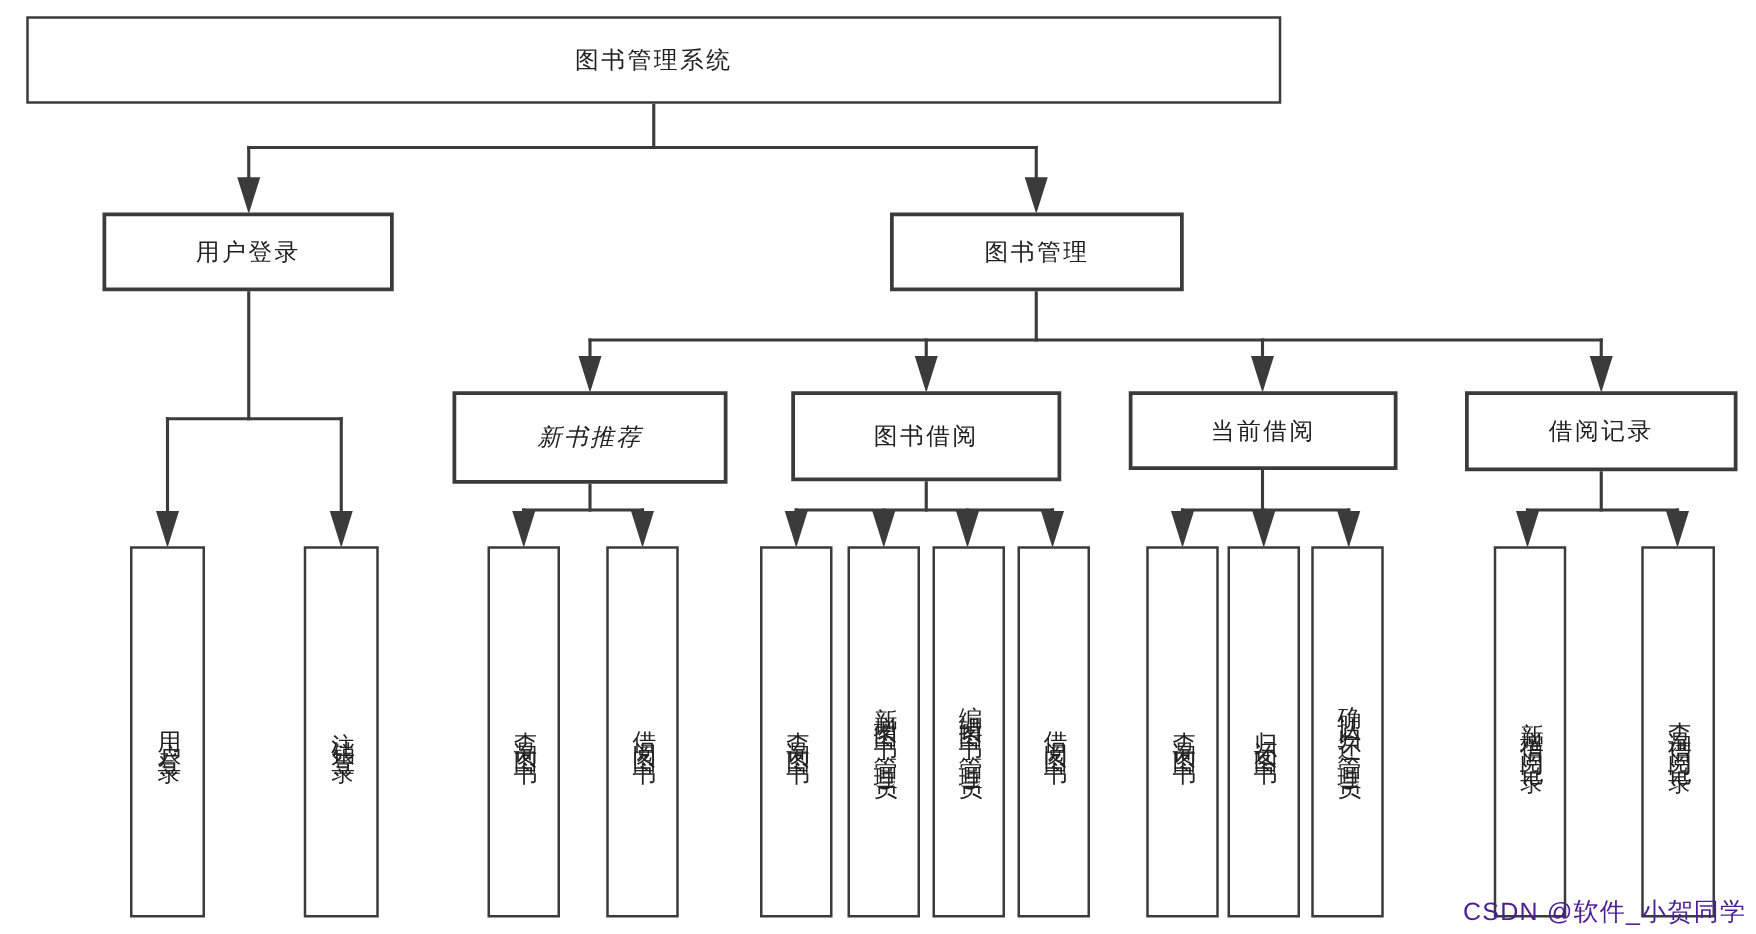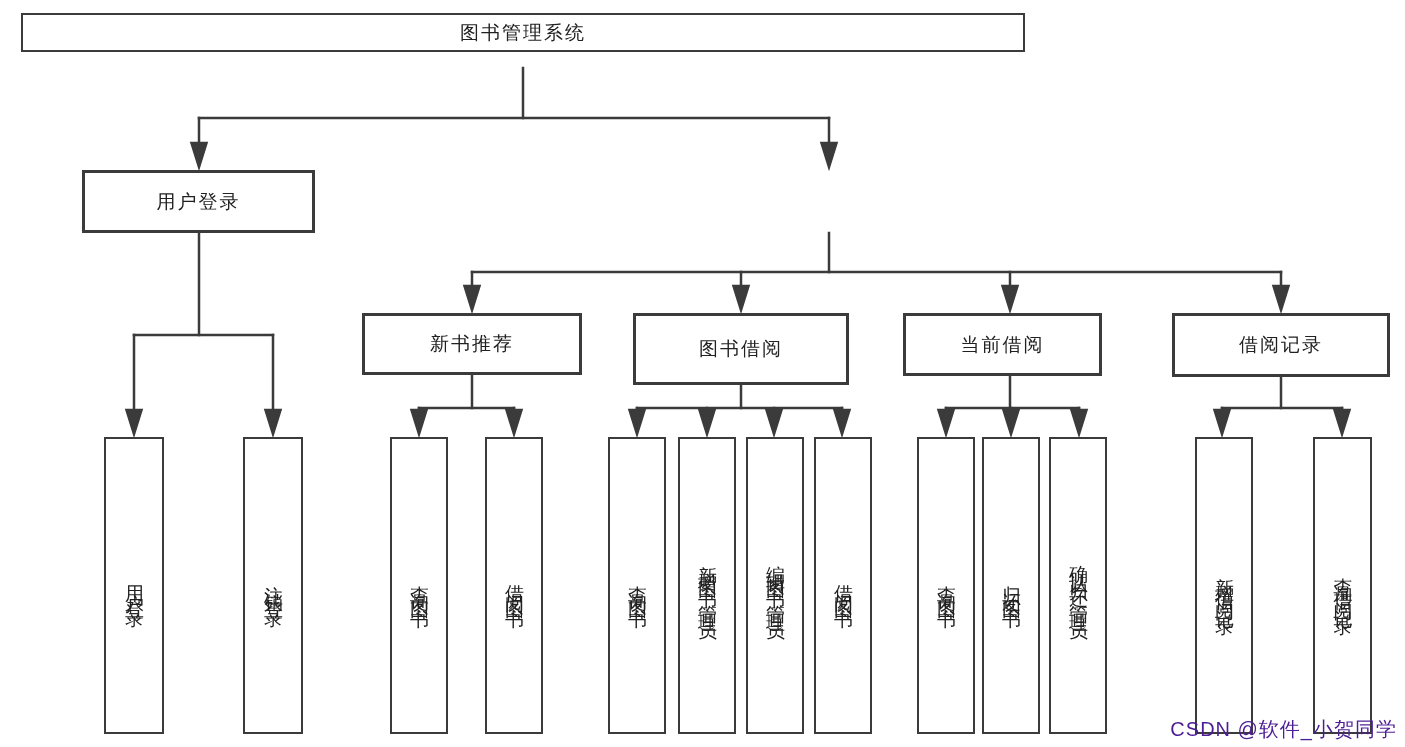--- a/index.html
+++ b/index.html
@@ -99,27 +99,28 @@
     <g>
       <line x1="1281" y1="377" x2="1281" y2="408"></line>
       <line x1="1222" y1="408" x2="1342" y2="408"></line>
       <line x1="1222" y1="408" x2="1222" y2="417"></line>
       <polygon points="1214.5,410 1229.5,410 1222,434"></polygon>
       <line x1="1342" y1="408" x2="1342" y2="417"></line>
       <polygon points="1334.5,410 1349.5,410 1342,434"></polygon>
     </g>
   </svg>
 
-  <div class="box root-box" style="left:21px; top:13px; width:1004px; height:39px;">图书管理系统</div>
+  <div class="box root-box" style="left:21px; top:13px; width:1004px; height:70px;">图书管理系统</div>
 
   <div class="box branch-box" style="left:82px; top:170px; width:233px; height:63px;">用户登录</div>
+  <div class="box branch-box" style="left:712px; top:170px; width:235px; height:63px;">图书管理</div>
 
-  <div class="box branch-box" style="left:362px; top:313px; width:220px; height:62px;">新书推荐</div>
+  <div class="box branch-box" style="left:362px; top:313px; width:220px; height:74px;font-style:italic;">新书推荐</div>
   <div class="box branch-box" style="left:633px; top:313px; width:216px; height:72px;">图书借阅</div>
-  <div class="box branch-box" style="left:903px; top:313px; width:199px; height:63px;text-align:right;">当前借阅</div>
+  <div class="box branch-box" style="left:903px; top:313px; width:215px; height:63px;text-align:right;">当前借阅</div>
   <div class="box branch-box" style="left:1172px; top:313px; width:218px; height:64px;">借阅记录</div>
 
   <div class="box leaf-box" style="left:104px; top:437px; width:60px; height:297px;">
     <span class="vtext">用户登录</span>
     </div>
   <div class="box leaf-box" style="left:243px; top:437px; width:60px; height:297px;">
     <span class="vtext">注销登录</span>
     </div>
 
   <div class="box leaf-box" style="left:390px; top:437px; width:58px; height:297px;">

